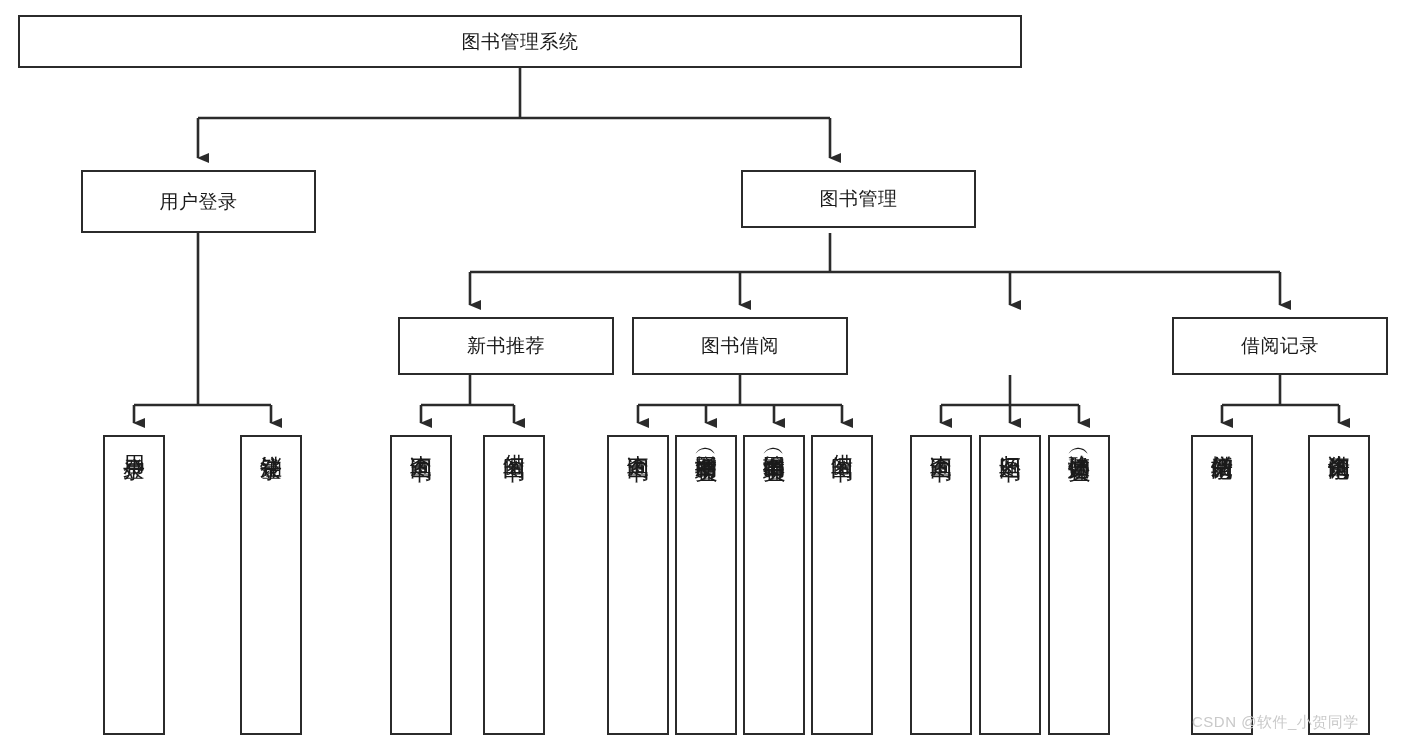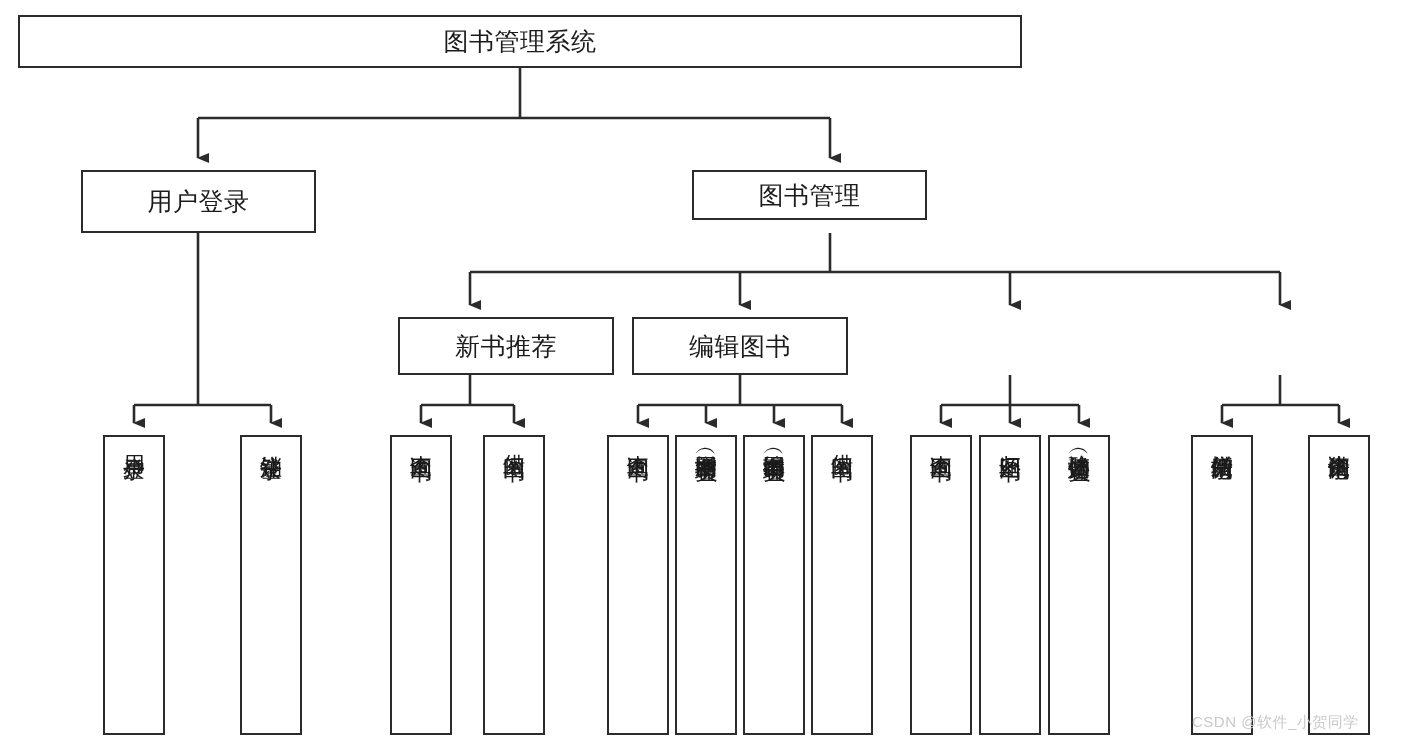--- a/index.html
+++ b/index.html
@@ -31,21 +31,21 @@
     position: absolute;
     box-sizing: border-box;
     background: #ffffff;
     border: 2.5px solid #2b2b2b;
     display: flex;
     align-items: center;
     justify-content: center;
     z-index: 2;
   }
   .node-label {
-    font-size: 25px;
+    font-size: 19px;
     line-height: 1.22;
     color: #1b1b1b;
     text-align: center;
     letter-spacing: 0.5px;
     white-space: nowrap;
   }
   
   .node.vertical {
     align-items: flex-start;
     padding-top: 0;
@@ -130,33 +130,36 @@
   </svg>
 
   <div class="node" style="left:18px; top:15px; width:1004px; height:53px;">
     <span class="node-label">图书管理系统</span>
   </div>
 
   <div class="node" style="left:81px; top:170px; width:235px; height:63px;">
     <span class="node-label">用户登录</span>
   </div>
 
-  <div class="node" style="left:692px; top:170px; width:235px; height:50px;">
+  <div class="node" style="left:741px; top:170px; width:235px; height:58px;">
     <span class="node-label">图书管理</span>
   </div>
 
   <div class="node" style="left:362px; top:317px; width:216px; height:58px;margin-left:36px;">
     <span class="node-label">新书推荐</span>
   </div>
 
   <div class="node" style="left:632px; top:317px; width:216px; height:58px;">
-    <span class="node-label">编辑图书</span>
-  </div>
-
-
+    <span class="node-label">图书借阅</span>
+  </div>
+
+
+  <div class="node" style="left:1172px; top:317px; width:216px; height:58px;">
+    <span class="node-label">借阅记录</span>
+  </div>
 
   <div class="node vertical" style="left:103px; top:435px; width:62px; height:300px;">
     <span class="node-label">用户登录</span>
   </div>
 
   <div class="node vertical" style="left:240px; top:435px; width:62px; height:300px;">
     <span class="node-label">注销登录</span>
   </div>
 
   <div class="node vertical" style="left:390px; top:435px; width:62px; height:300px;">

